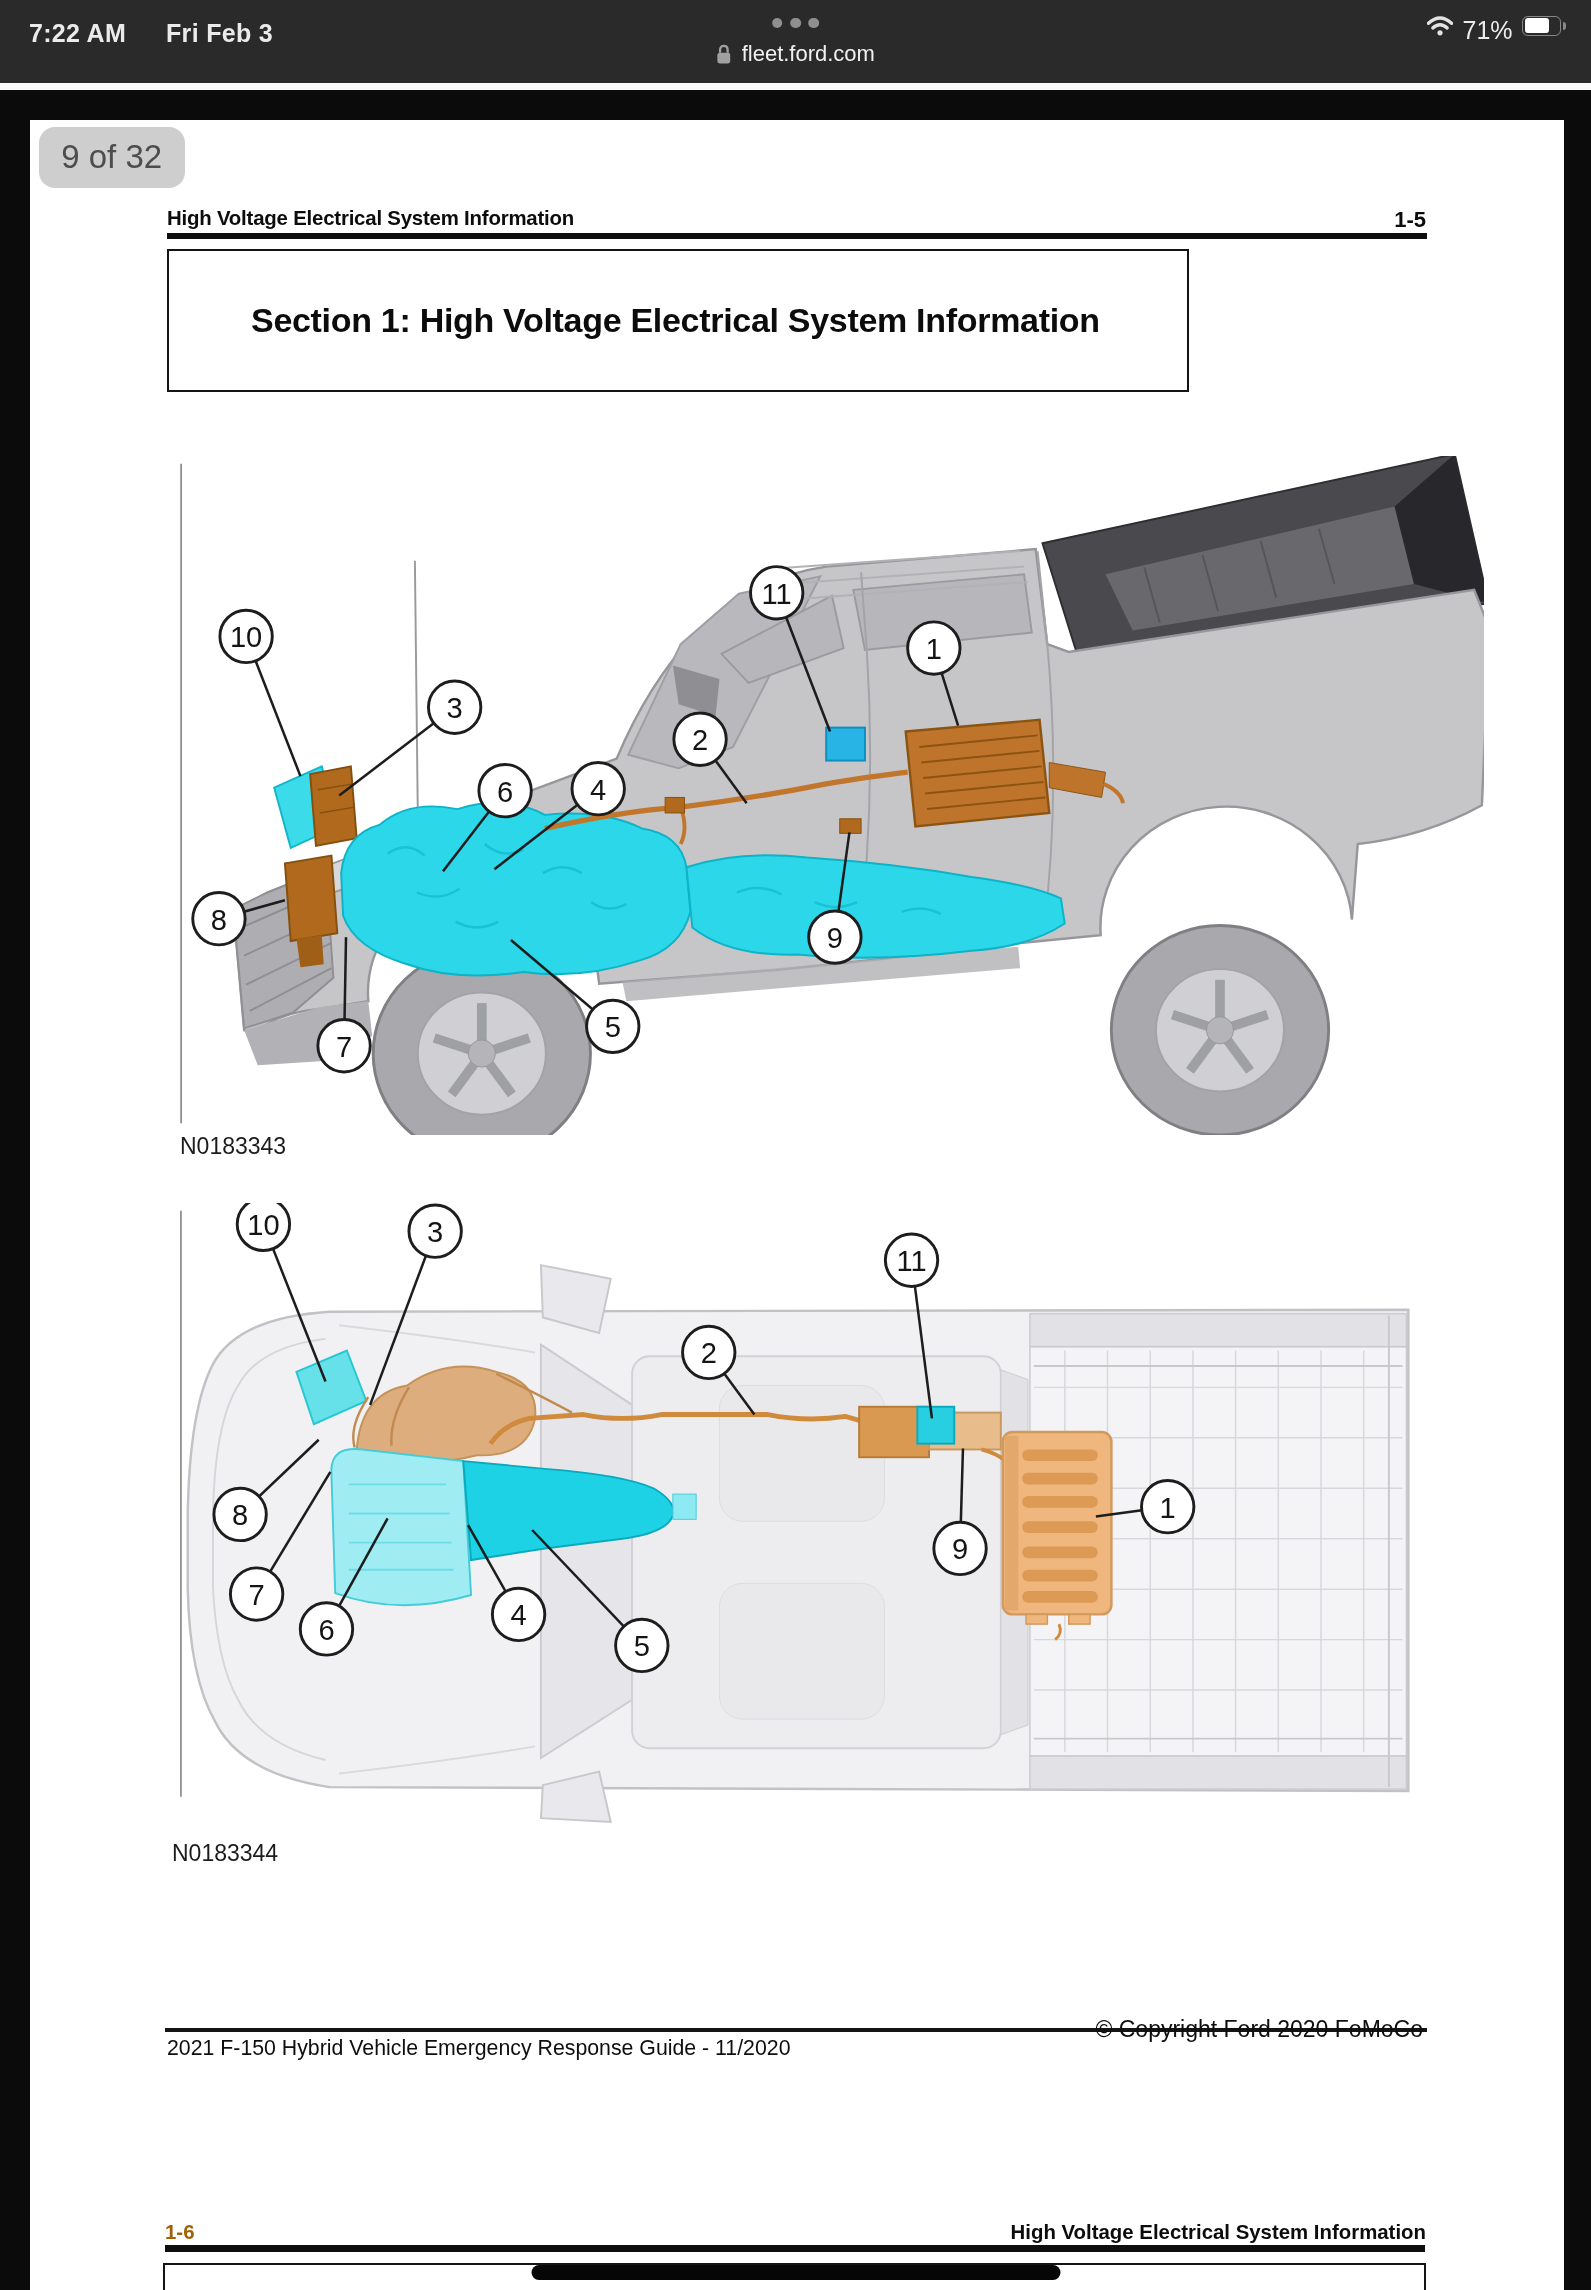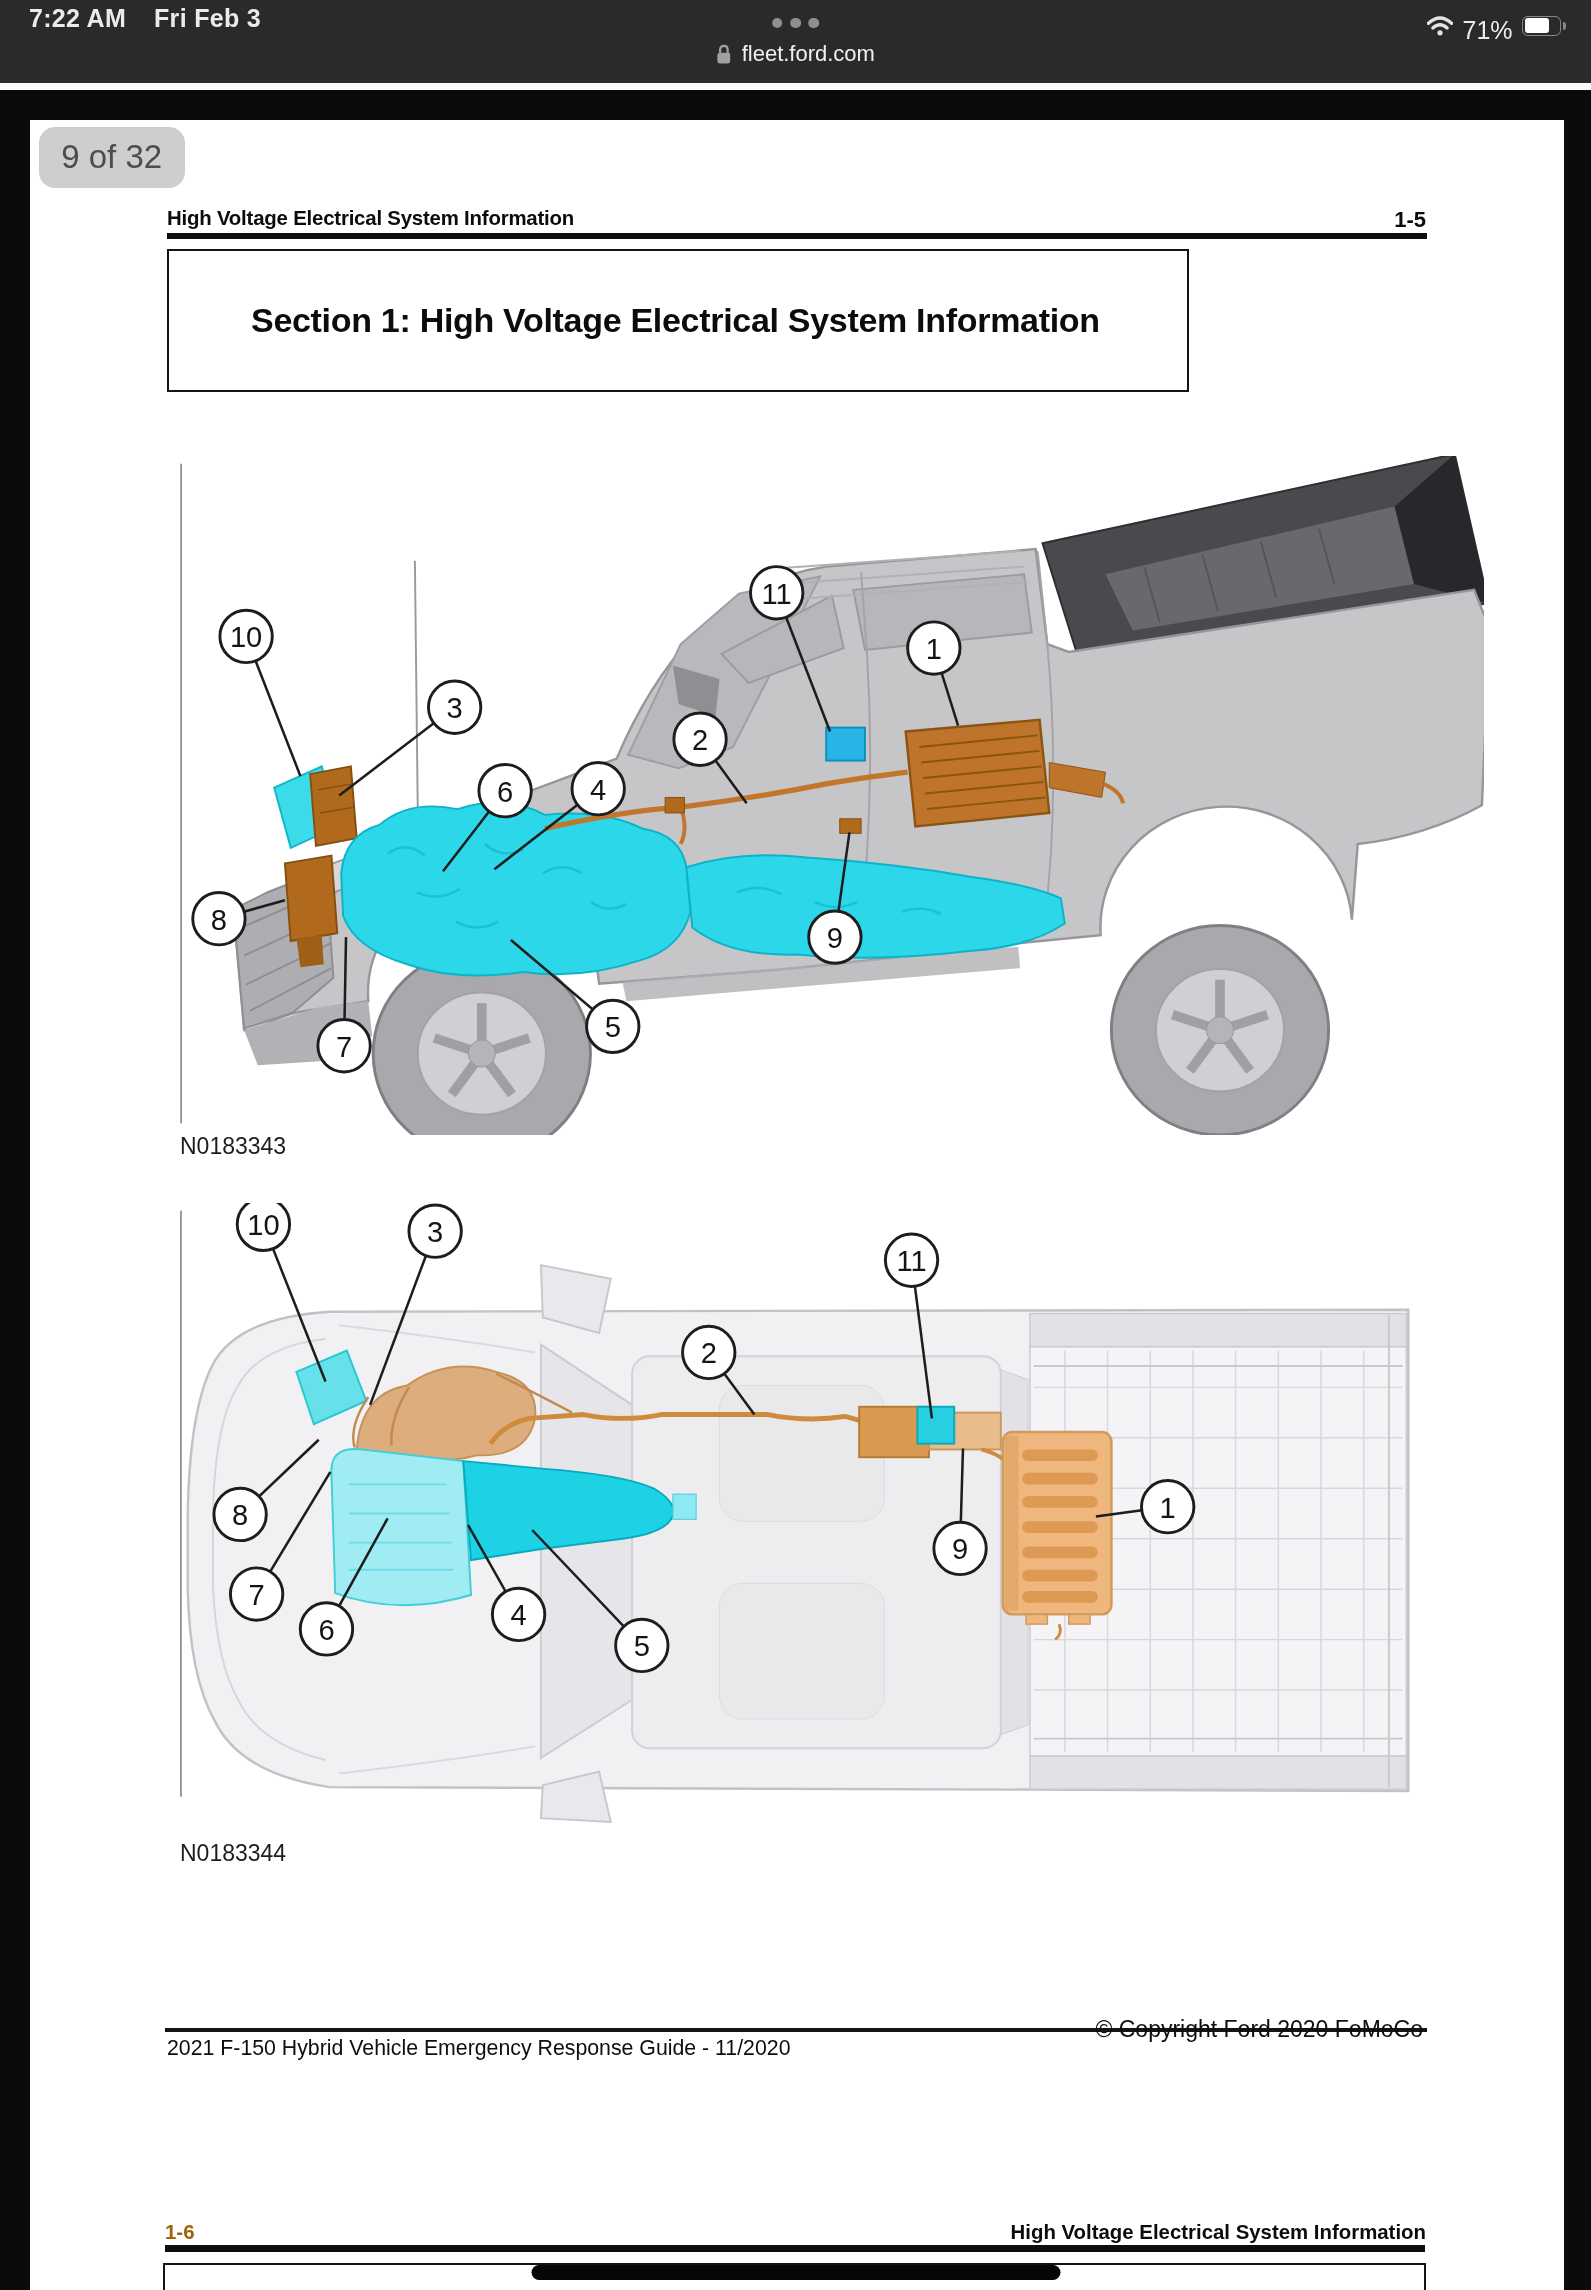--- a/index.html
+++ b/index.html
@@ -1,20 +1,20 @@
 <!DOCTYPE html>
 <html><head>
 <meta charset="utf-8">
 <style>
   *{margin:0;padding:0;box-sizing:border-box}
   html,body{width:1591px;height:2290px;background:#000;font-family:"Liberation Sans",sans-serif;position:relative;overflow:hidden}
 
   
   .statusbar{position:absolute;top:0;left:0;right:0;height:83px;background:#2a2a2a;color:#ebebeb;z-index:6}
-  .sb-left{position:absolute;left:29px;top:4px;font-size:25px;font-weight:600;letter-spacing:0.3px;display:flex;gap:28px}
+  .sb-left{position:absolute;left:29px;top:19px;font-size:25px;font-weight:600;letter-spacing:0.3px;display:flex;gap:40px}
   .sb-dots{position:absolute;left:50%;transform:translateX(-50%);top:17.5px;display:flex;gap:7.8px}
   .sb-dots span{width:10.7px;height:10.7px;border-radius:50%;background:#8f8f8f}
   .sb-url{position:absolute;left:50%;transform:translateX(-50%);top:41px;display:flex;align-items:center;gap:11px;font-size:22px;color:#f0f0f0;white-space:nowrap}
   .sb-right{position:absolute;right:25px;top:15.5px;display:flex;align-items:flex-start;gap:9.7px;font-size:25px;color:#ebebeb}
   .battery-wrap{display:flex;align-items:center}
   .battery{width:39px;height:20.4px;border:1.9px solid rgba(230,230,230,.5);border-radius:5.8px;padding:1.9px}
   .battery-fill{height:100%;background:#fff;border-radius:2.9px;width:71%}
   .battery-tip{width:2.9px;height:7.8px;background:rgba(230,230,230,.5);border-radius:0 2.9px 2.9px 0;margin-left:1.9px}
 
   
@@ -28,21 +28,21 @@
   .hdr-right{position:absolute;right:138px;top:87px;font-size:22px;font-weight:bold;color:#0c0c0c}
   .rule-thick{position:absolute;left:137px;width:1260px;height:5.8px;background:#0e0e0e}
   #rule1{top:113px}
   .section-box{position:absolute;left:137px;top:129px;width:1022px;height:143px;border:2.9px solid #141414;display:flex;align-items:center;background:#fff}
   .section-box .title{padding-left:82px;font-size:34px;font-weight:bold;letter-spacing:-0.3px;color:#0c0c0c}
 
   #fig1{position:absolute;left:149px;top:336px;width:1305px;height:679px}
   #fig2{position:absolute;left:149px;top:1083px;width:1305px;height:621px}
   .figlabel{position:absolute;font-size:23px;color:#1c1c1c}
   #lab1{left:150px;top:1013px}
-  #lab2{left:150px;top:1720px}
+  #lab2{left:142px;top:1720px}
 
   .rule-footer{position:absolute;left:135px;top:1908px;width:1262px;height:3.9px;background:#141414}
   .footer-center{position:absolute;left:137px;top:1916px;width:1260px;text-align:left;font-size:21.3px;color:#0e0e0e}
   .footer-copy{position:absolute;left:940px;top:1896px;width:453px;text-align:right;font-size:23px;color:#0e0e0e}
 
   .bot-left{position:absolute;left:135px;top:2101px;font-size:20.4px;font-weight:bold;color:#a16207}
   .bot-right{position:absolute;right:138px;top:2101px;font-size:20.4px;font-weight:bold;color:#0c0c0c}
   #rule2{top:2125px;left:135px;height:6.8px}
   .next-box{position:absolute;left:133px;top:2143px;width:1263px;height:58px;border:2.9px solid #141414;background:#fff}
 

